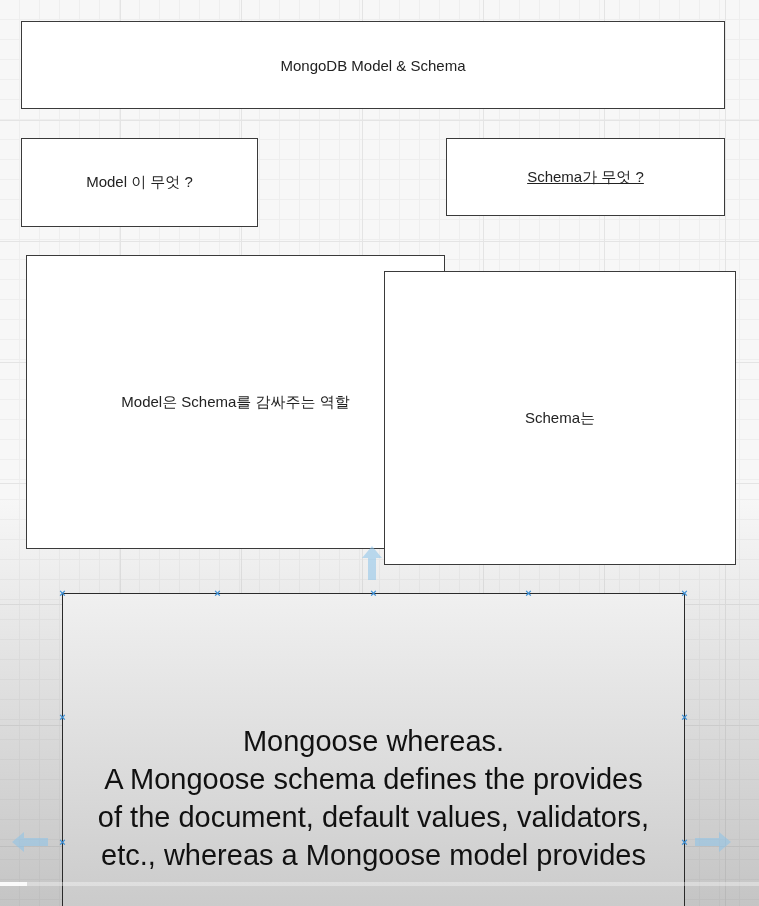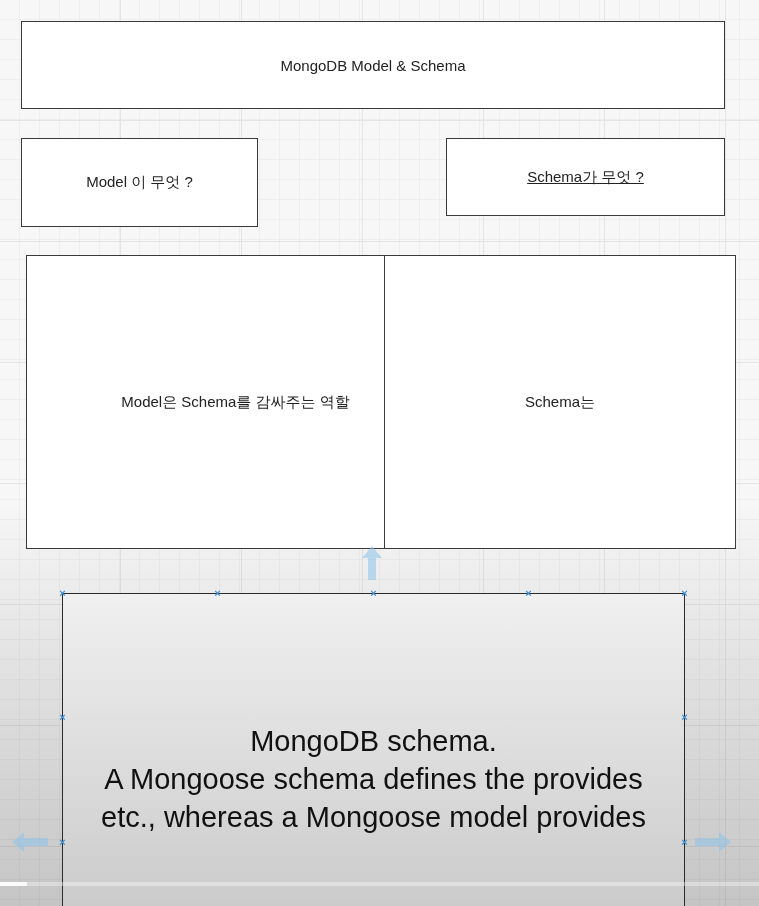--- a/index.html
+++ b/index.html
@@ -24,21 +24,21 @@
     position:absolute; box-sizing:border-box;
     border:1.5px solid #3a3a3a; background:#ffffff;
     display:flex; align-items:center; justify-content:center;
     color:#222; font-size:15px; text-align:center;
   }
   .shape span { display:block; }
   #title-box { left:21px; top:21px; width:704px; height:88px; }
   #model-q { left:21px; top:138px; width:237px; height:89px; }
   #schema-q { left:446px; top:138px; width:279px; height:78px;text-decoration:underline; }
   #model-desc { left:26px; top:255px; width:419px; height:294px; }
-  #schema-desc { left:384px; top:255px; width:352px; height:294px; }
+  #schema-desc { left:384px; top:271px; width:352px; height:294px; }
   #selected-box {
     left:62px; top:593px; width:623px; height:330px;
     background:linear-gradient(180deg,#f0f0f0 0%,#d9d9d9 60%,#c9c9c9 100%);
     border:1.5px solid #2a2a2a;
     align-items:flex-start;
   }
   #selected-box .body-text {
     margin-top:128px; font-size:29px; line-height:38px; color:#111;
     font-family:"Liberation Sans", sans-serif; width:100%;
   }
@@ -82,22 +82,23 @@
 <div class="shape" id="schema-desc">
   <span>Schema는</span>
 </div>
 
 <svg class="arrow" style="left:362px; top:546px;" width="20" height="34" viewBox="0 0 20 34">
   <polygon points="10,0 20,12 14,12 14,34 6,34 6,12 0,12" fill="#8cc4ea"></polygon>
 </svg>
 
 <div class="shape" id="selected-box">
   <div class="body-text">
-    <span>MongoDB schema.</span>
+    <span>Mongoose whereas.</span>
     <span>A Mongoose schema defines the provides</span>
+    <span>of the document, default values, validators,</span>
     <span>etc., whereas a Mongoose model provides</span>
   </div>
 </div>
 
 <div class="handle" style="left:58px; top:589px;">×</div>
 <div class="handle" style="left:213px; top:589px;">×</div>
 <div class="handle" style="left:369px; top:589px;">×</div>
 <div class="handle" style="left:524px; top:589px;">×</div>
 <div class="handle" style="left:680px; top:589px;">×</div>
 <div class="handle" style="left:58px; top:713px;">×</div>

